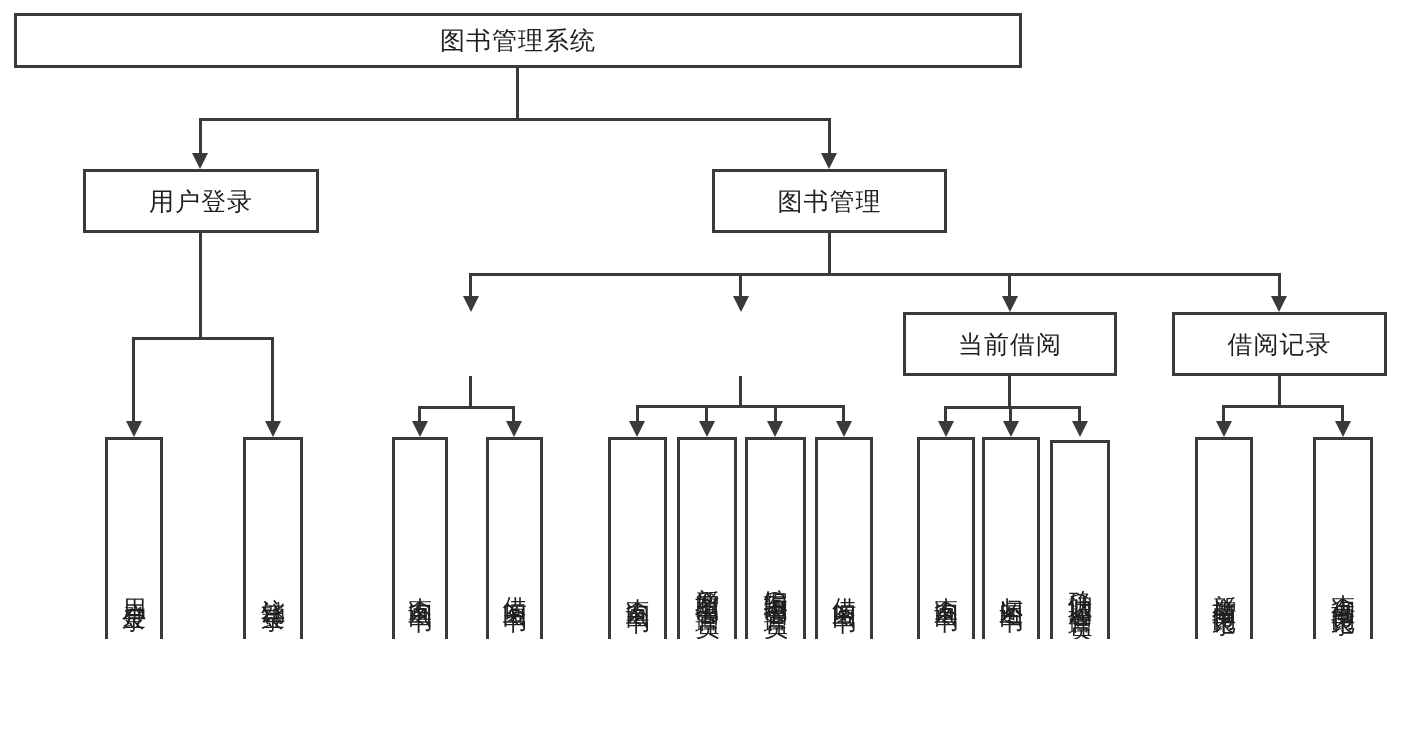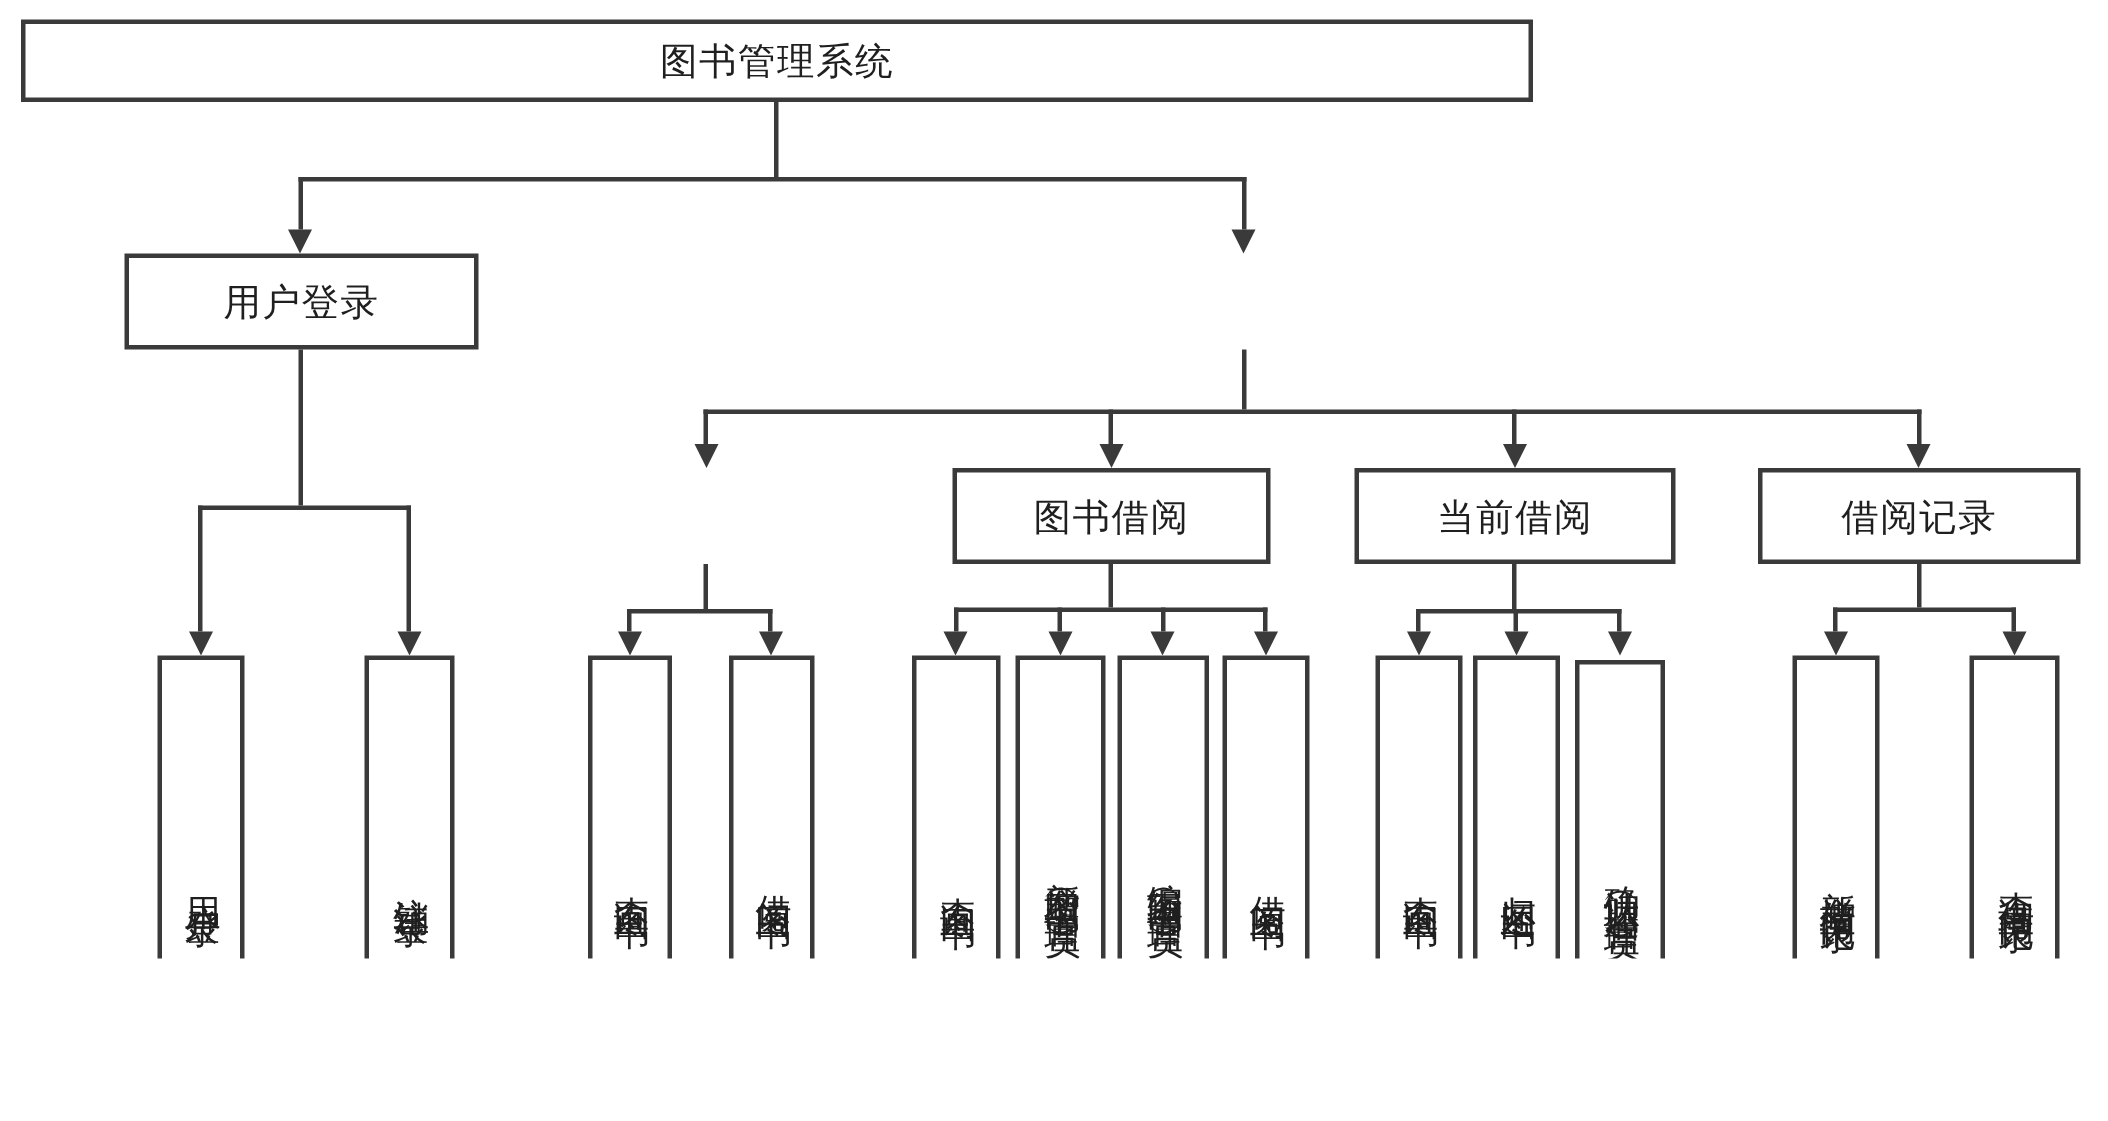--- a/index.html
+++ b/index.html
@@ -80,43 +80,43 @@
 
   <div class="vl" style="left:516px; top:68px; height:50px;"></div>
   <div class="hl" style="left:199px; top:118px; width:632px;"></div>
   <div class="vl" style="left:199px; top:118px; height:35px;"></div>
   <div class="ah" style="left:192px; top:153px;"></div>
   <div class="vl" style="left:828px; top:118px; height:35px;"></div>
   <div class="ah" style="left:821px; top:153px;"></div>
 
   <div class="box" style="left:83px; top:169px; width:236px; height:64px;">
     <span>用户登录</span>
+  </div>
+  <div class="box" style="left:712px; top:169px; width:235px; height:64px;">
+    <span>图书管理</span>
   </div>
 
   <div class="vl" style="left:199px; top:233px; height:104px;"></div>
   <div class="hl" style="left:132px; top:337px; width:142px;"></div>
   <div class="vl" style="left:132px; top:337px; height:84px;"></div>
   <div class="ah" style="left:126px; top:421px;"></div>
   <div class="vl" style="left:271px; top:337px; height:84px;"></div>
   <div class="ah" style="left:265px; top:421px;"></div>
 
   <div class="vl" style="left:828px; top:233px; height:40px;"></div>
   <div class="hl" style="left:469px; top:273px; width:812px;"></div>
   <div class="vl" style="left:469px; top:273px; height:23px;"></div>
   <div class="ah" style="left:463px; top:296px;"></div>
   <div class="vl" style="left:739px; top:273px; height:23px;"></div>
   <div class="ah" style="left:733px; top:296px;"></div>
   <div class="vl" style="left:1008px; top:273px; height:23px;"></div>
   <div class="ah" style="left:1002px; top:296px;"></div>
   <div class="vl" style="left:1278px; top:273px; height:23px;"></div>
   <div class="ah" style="left:1271px; top:296px;"></div>
 
-  <div class="box" style="left:635px; top:312px; width:212px; height:64px;">
-    <span>图书借阅</span>
-  </div>
   <div class="box" style="left:1172px; top:312px; width:215px; height:64px;">
     <span>借阅记录</span>
   </div>
   <div class="box" style="left:903px; top:312px; width:214px; height:64px;">
     <span>当前借阅</span>
   </div>
 
   <div class="vl" style="left:469px; top:376px; height:30px;"></div>
   <div class="hl" style="left:418px; top:406px; width:97px;"></div>
   <div class="vl" style="left:418px; top:406px; height:15px;"></div>

